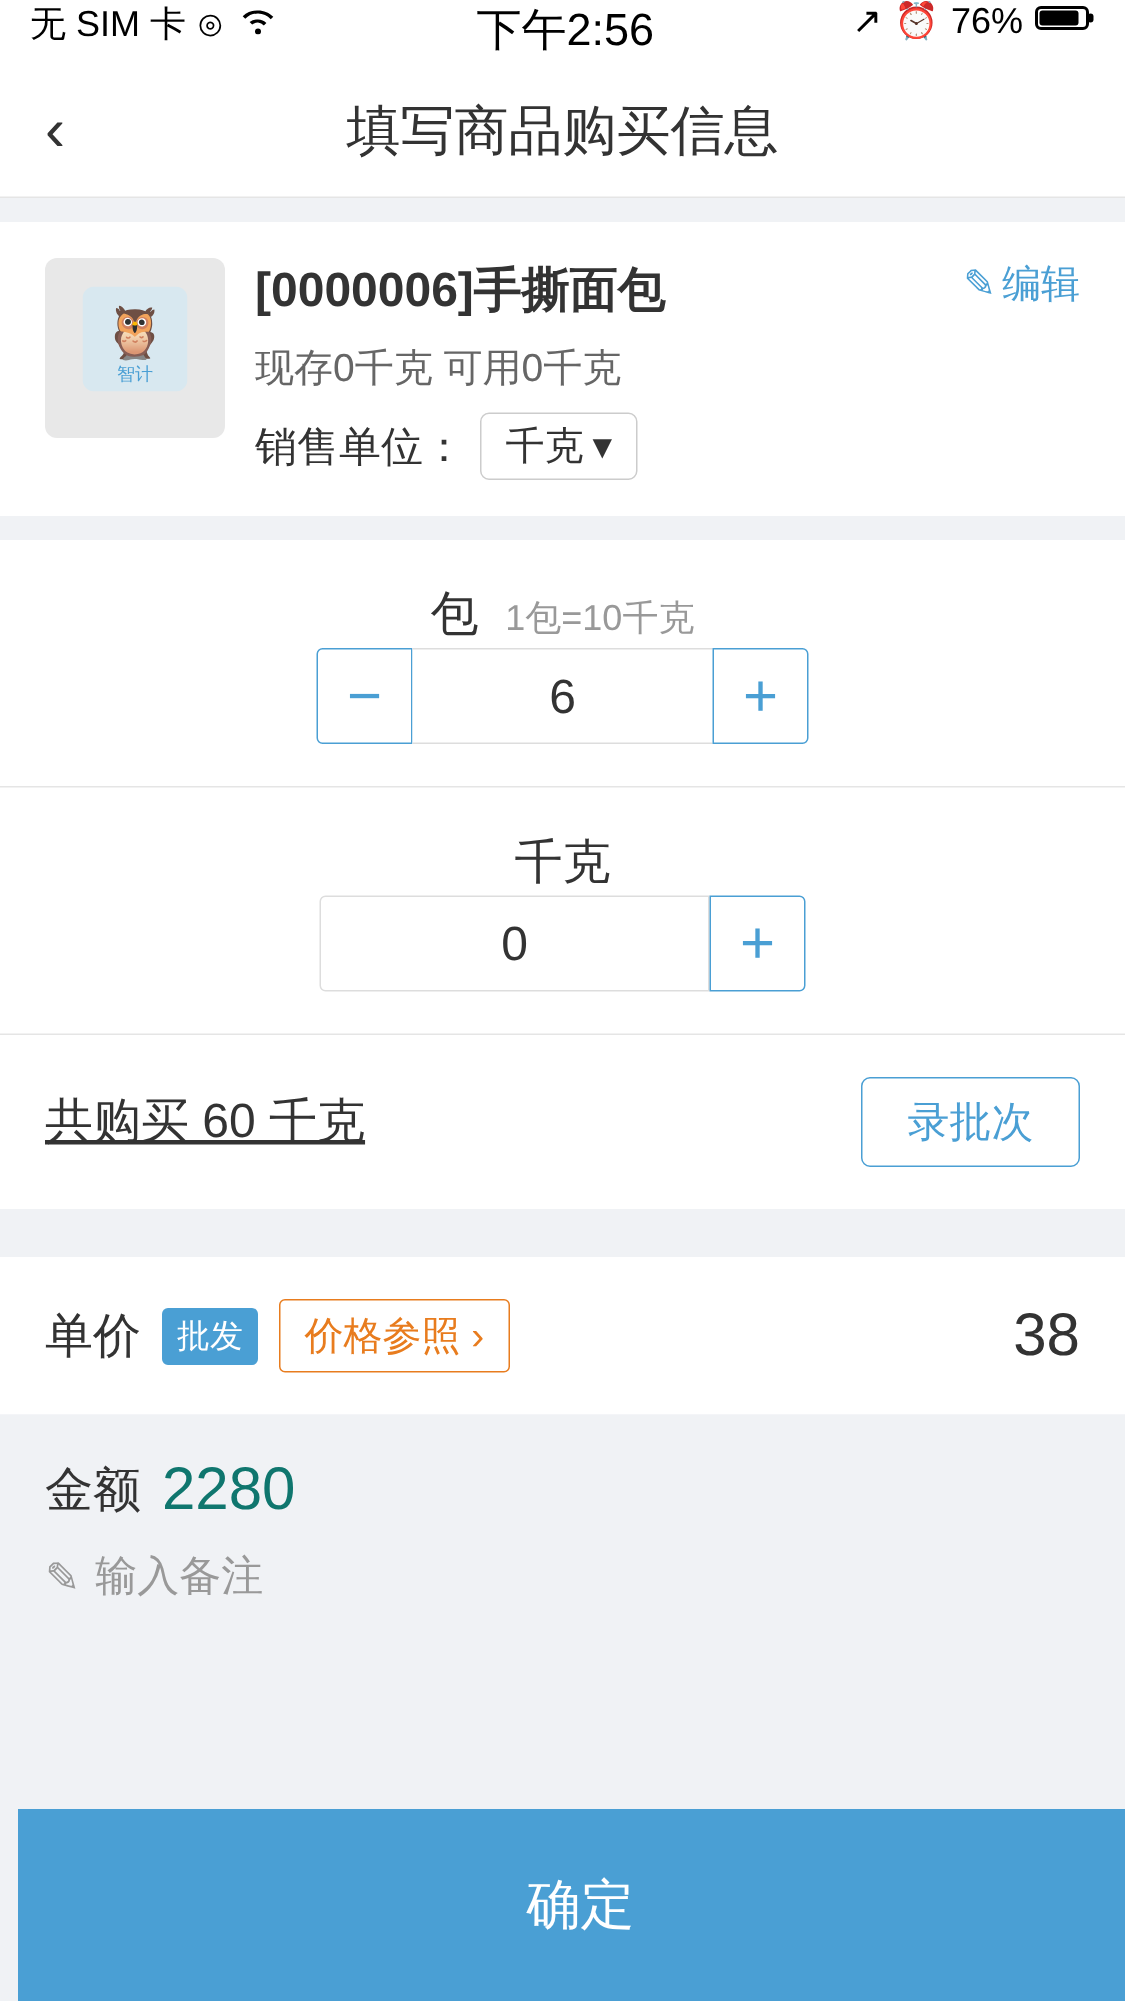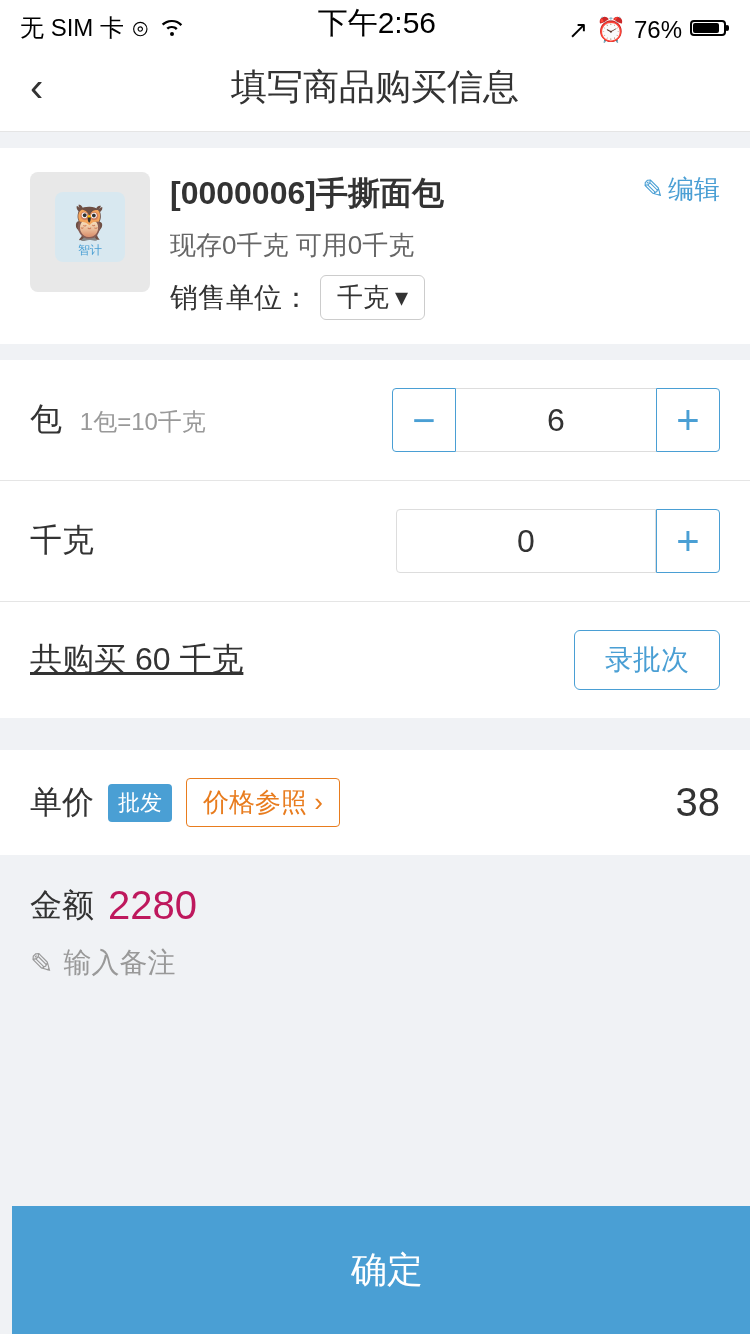--- a/index.html
+++ b/index.html
@@ -11,21 +11,21 @@
       background: #f0f2f5;
       font-size: 28px;
     }
 
     
     .status-bar {
       width: 750px;
       height: 44px;
       background: #fff;
       display: flex;
-      align-items: flex-end;
+      align-items: flex-start;
       justify-content: space-between;
       padding: 0 20px;
       font-size: 24px;
       color: #000;
     }
     .status-left { display: flex; align-items: center; gap: 8px; }
     .status-center { font-size: 30px; font-weight: 500; }
     .status-right { display: flex; align-items: center; gap: 8px; font-size: 24px; }
 
     
@@ -127,20 +127,21 @@
     
     .input-section {
       background: #fff;
     }
     .input-row {
       display: flex;
       align-items: center;
       justify-content: space-between;
       padding: 28px 30px;
       border-bottom: 1px solid #e5e5e5;
+      flex-direction: column;
     }
     .input-label {
       font-size: 32px;
       color: #333;
     }
     .input-hint {
       font-size: 24px;
       color: #999;
       margin-left: 10px;
     }
@@ -256,21 +257,21 @@
       display: flex;
       align-items: center;
       gap: 14px;
     }
     .amount-label {
       font-size: 32px;
       color: #333;
     }
     .amount-value {
       font-size: 40px;
-      color: #be185d;
+      color: #0f766e;
       font-weight: 500;
     }
     .remark-row {
       display: flex;
       align-items: center;
       gap: 10px;
       margin-top: 16px;
       padding-bottom: 28px;
     }
     .remark-icon {

